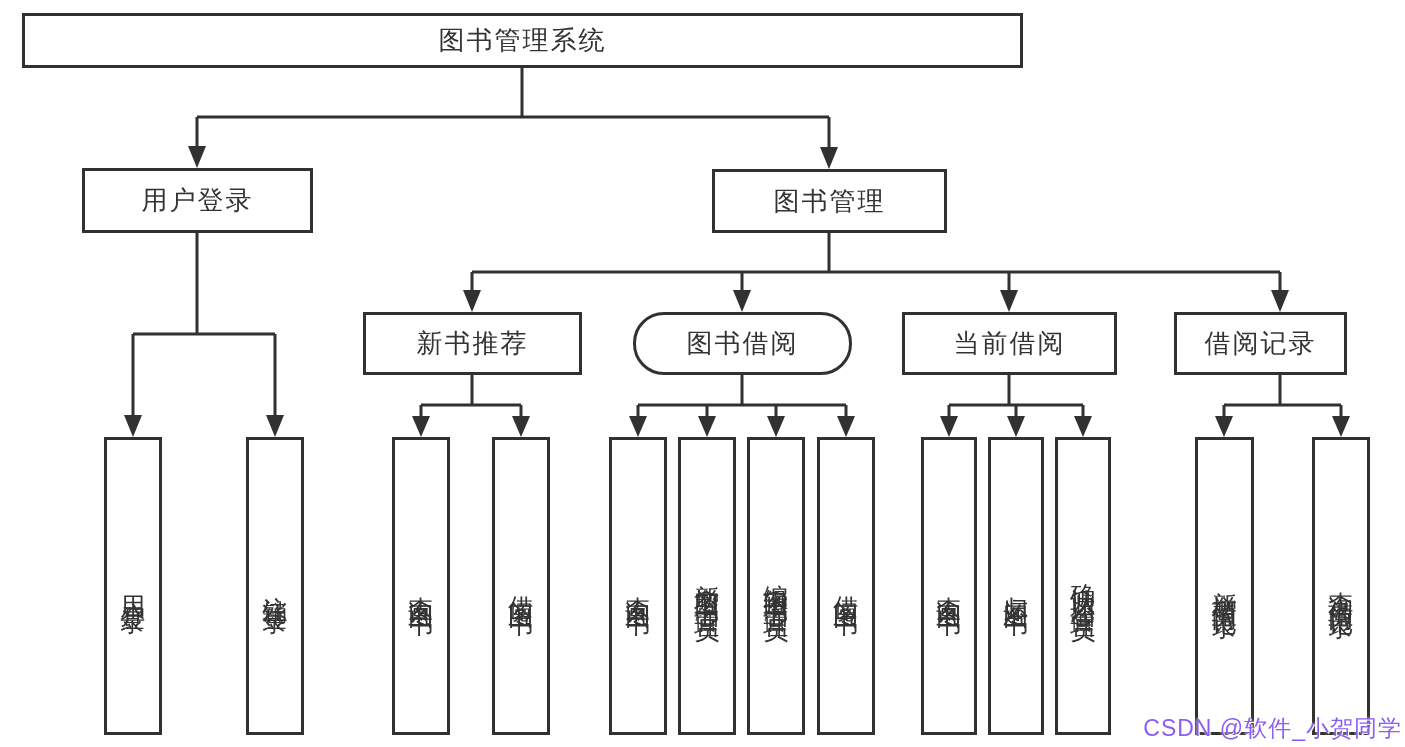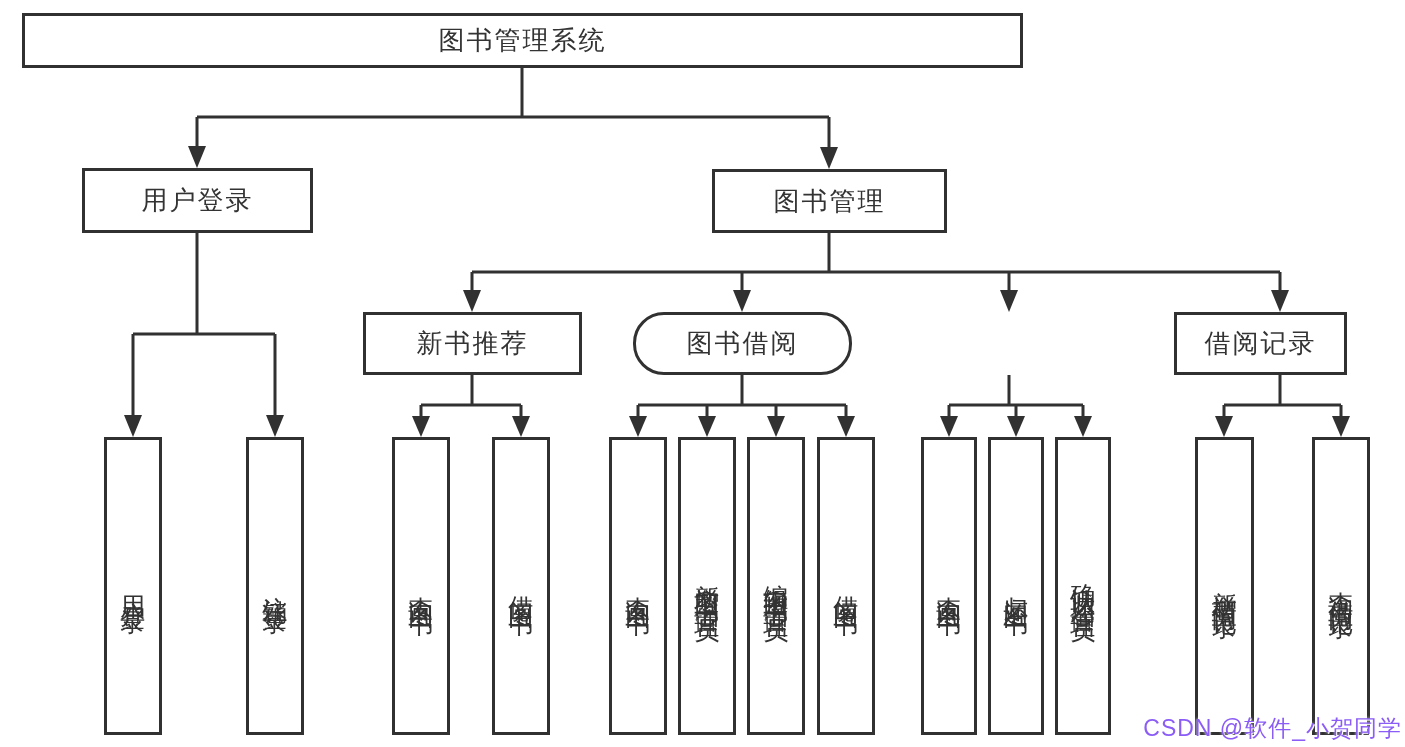--- a/index.html
+++ b/index.html
@@ -73,20 +73,23 @@
   <div class="box h l3" style="left:363px;width:219px;">
     <span>新书推荐</span>
   </div>
 
   <div class="box h l2b">
     <span>图书管理</span>
   </div>
   <div class="box h l3" style="left:633px;width:219px;border-radius:31px;">
     <span>图书借阅</span>
   </div>
+  <div class="box h l3" style="left:902px;width:215px;">
+    <span>当前借阅</span>
+  </div>
   <div class="box h l3" style="left:1174px;width:173px;">
     <span>借阅记录</span>
   </div>
 
   <div class="box v leaf" style="left:104px;width:58px;">
     <span>用户登录</span>
   </div>
   <div class="box v leaf" style="left:246px;width:58px;">
     <span>注销登录</span>
   </div>

